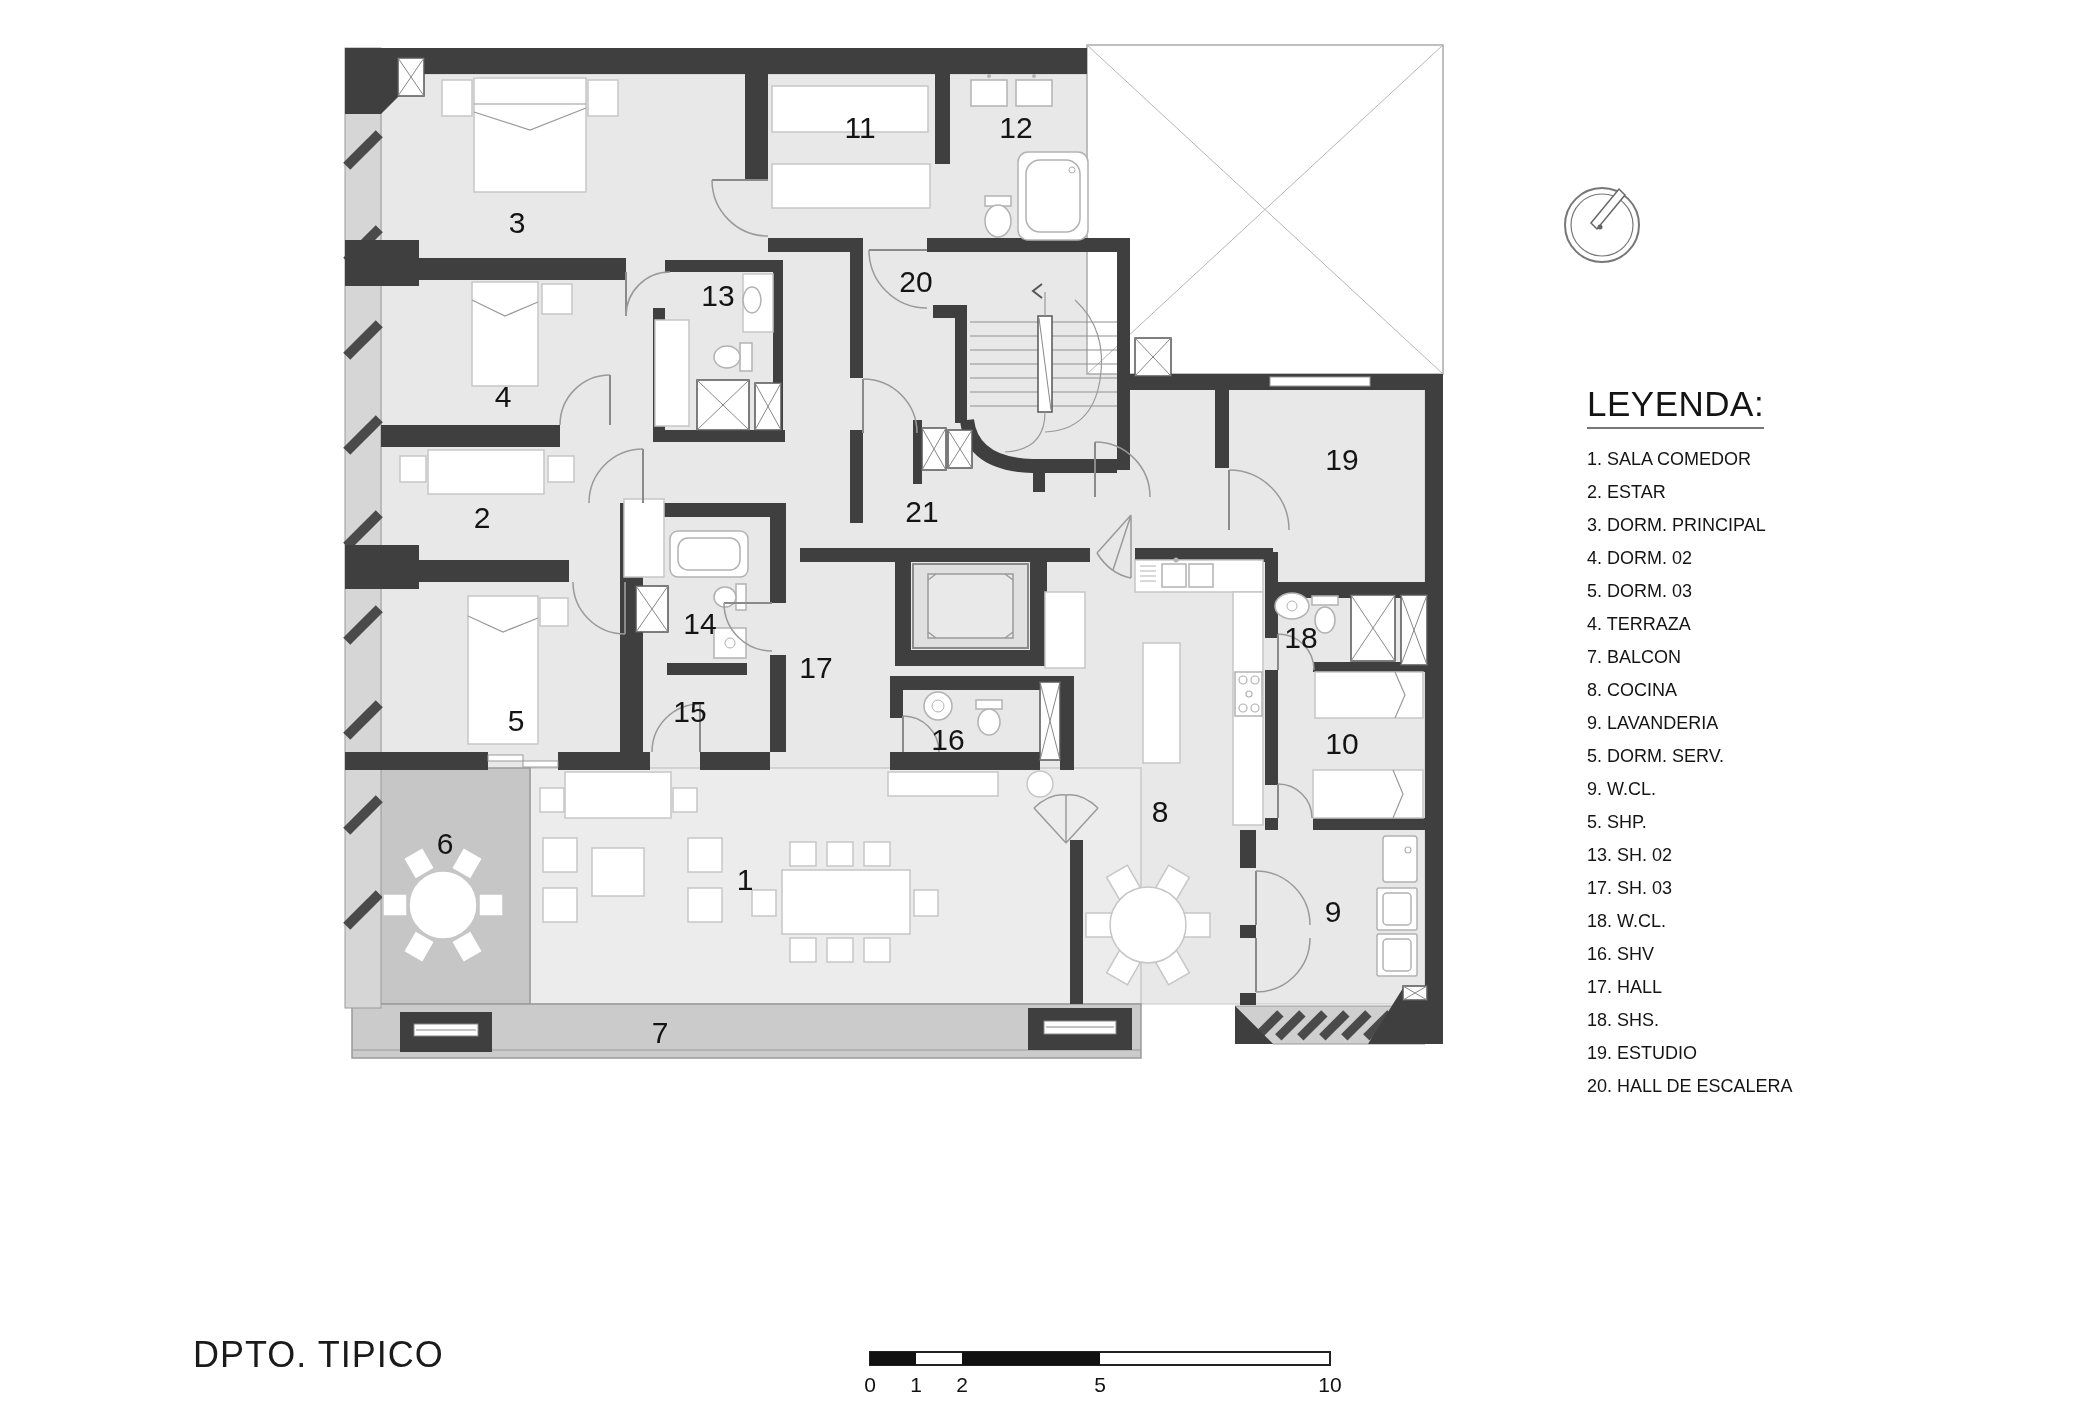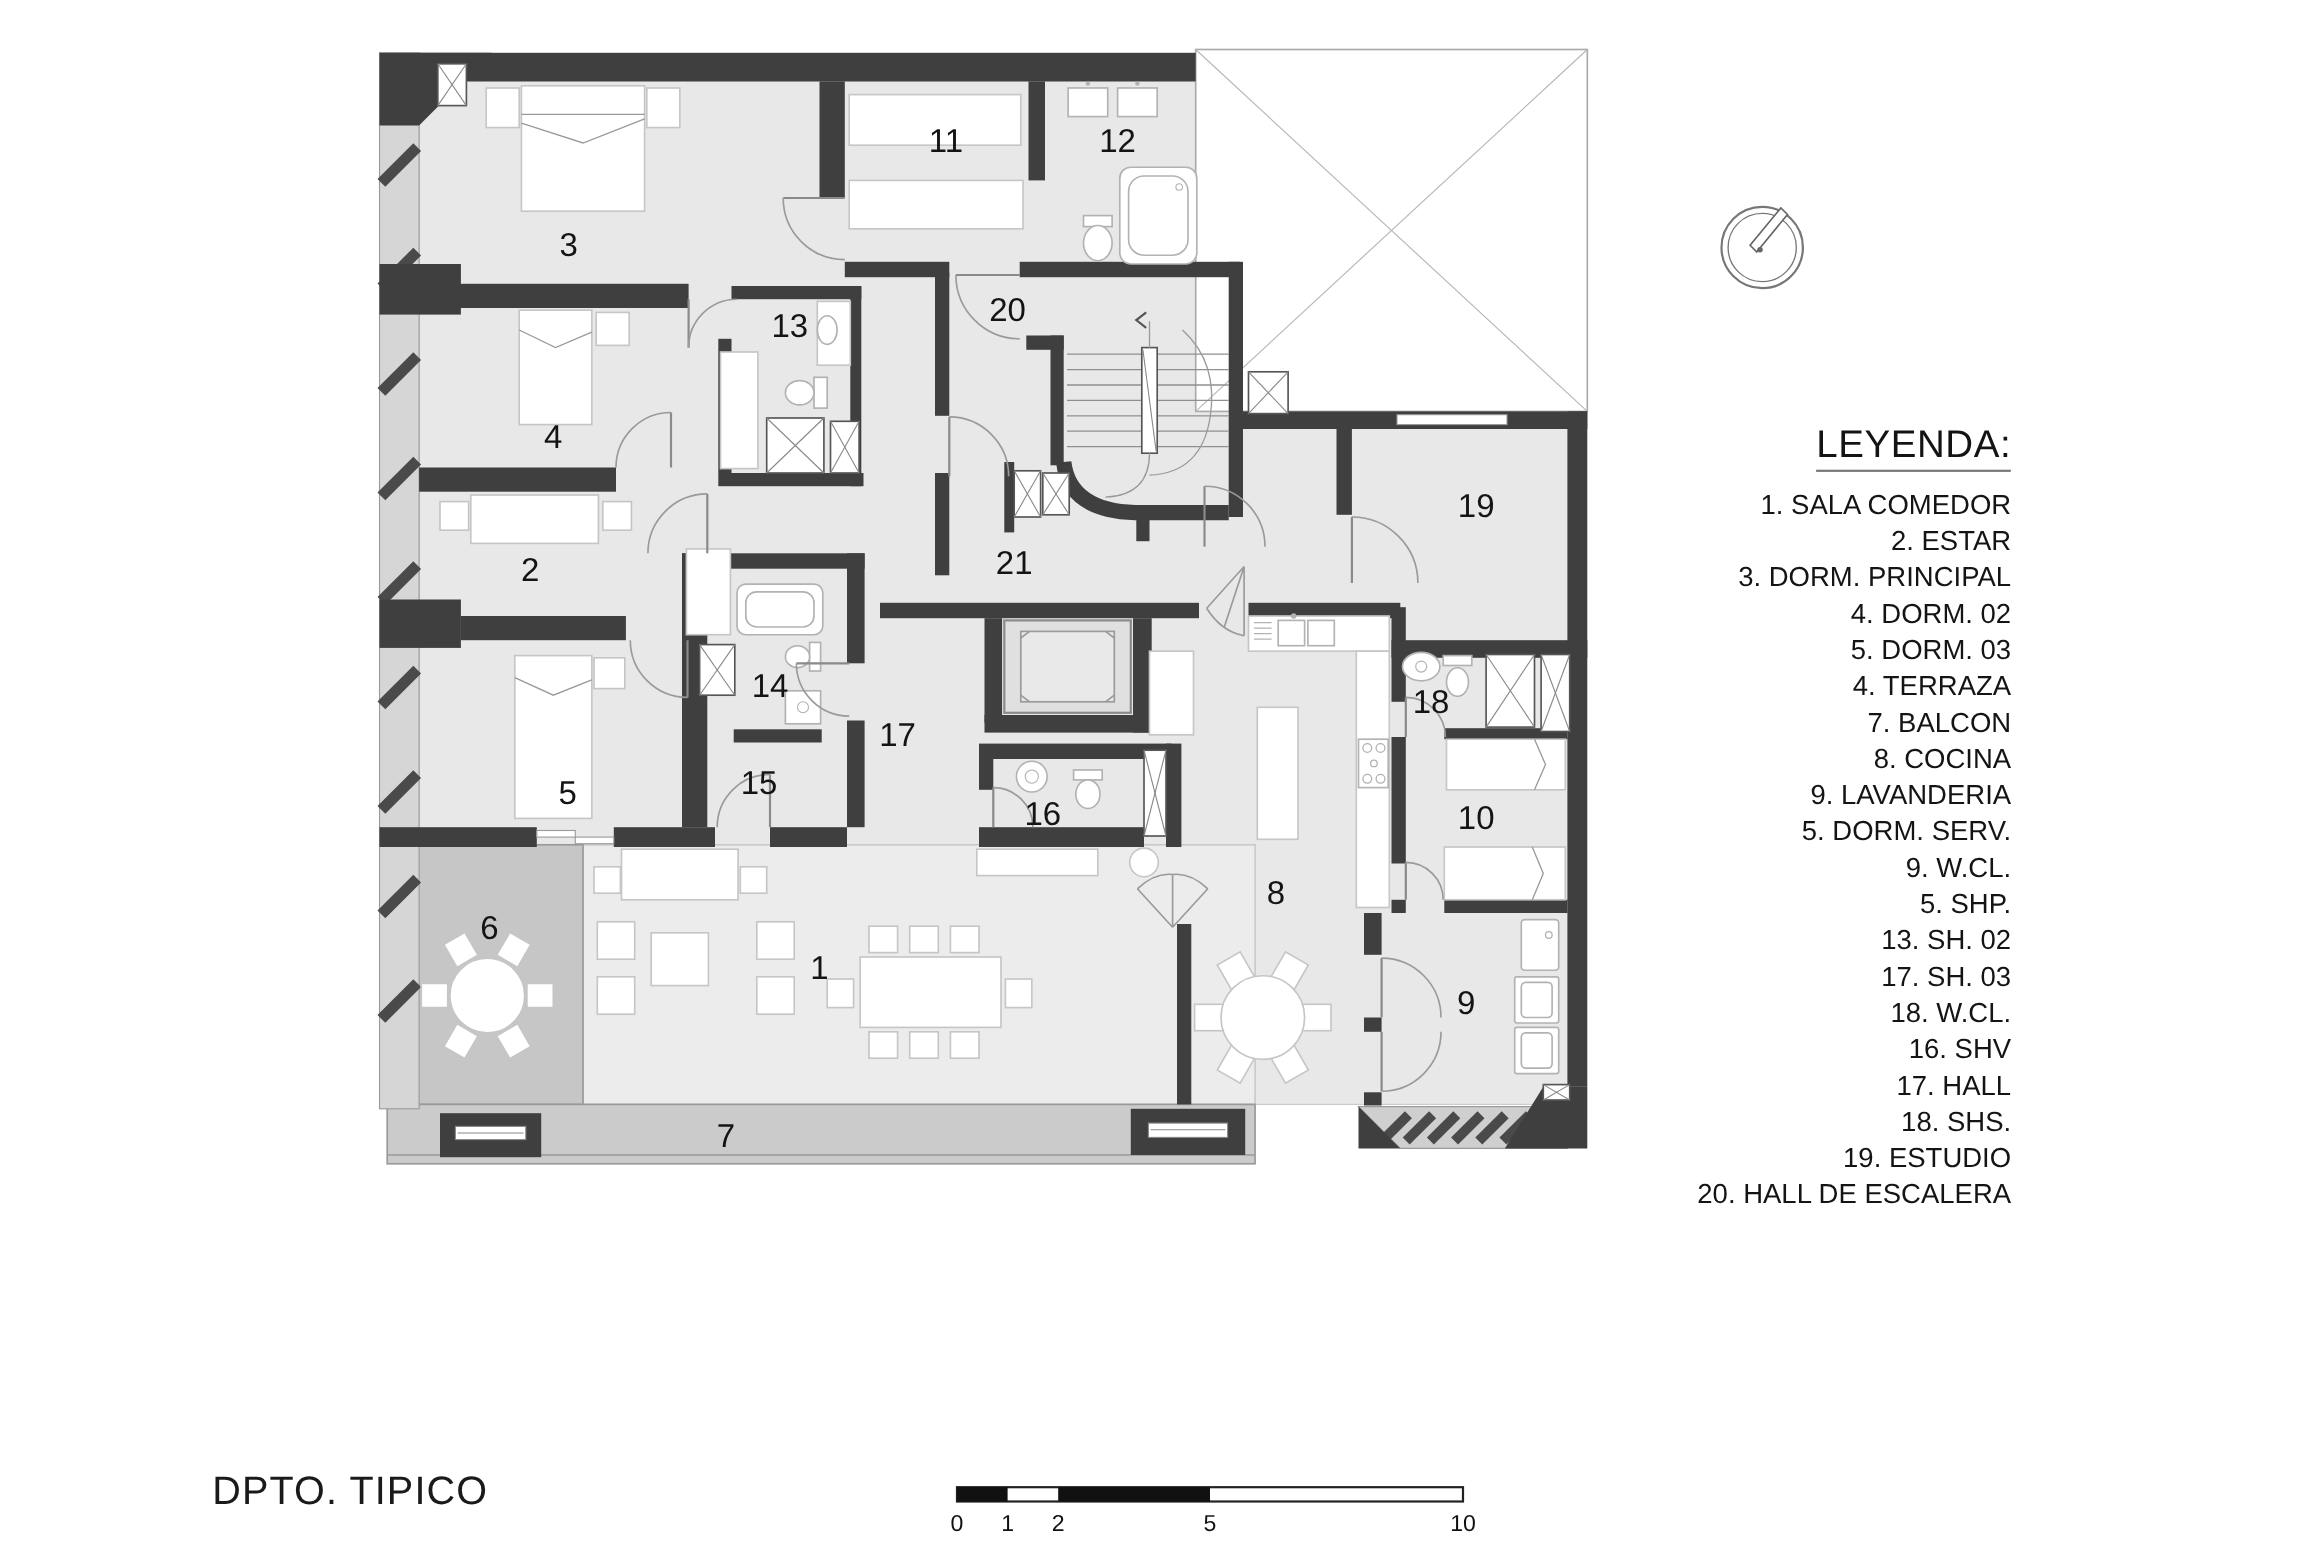--- a/index.html
+++ b/index.html
@@ -1,25 +1,25 @@
 <!DOCTYPE html>
 <html><head>
 <meta charset="utf-8">
 <style>
   html,body{margin:0;padding:0;background:#fff;}
   #page{position:relative;width:2100px;height:1414px;background:#fff;overflow:hidden;
         font-family:"Liberation Sans", sans-serif;}
   #plan-svg{position:absolute;left:0;top:0;}
   .room-num{font-family:"Liberation Sans",sans-serif;font-size:30px;fill:#141414;}
   .scale-num{font-family:"Liberation Sans",sans-serif;font-size:21px;fill:#111;}
-  #legend{position:absolute;left:1543px;top:384px;color:#141414;text-align:right;}
+  #legend{position:absolute;left:1587px;top:384px;color:#141414;}
   #legend-title{font-size:35px;letter-spacing:.5px;border-bottom:2px solid #777;
         padding-bottom:3px;display:inline-block;}
   #legend-items{margin-top:14px;}
-  .legend-item{font-size:25px;line-height:33px;white-space:nowrap;}
+  .legend-item{font-size:18px;line-height:33px;white-space:nowrap;}
   #plan-title{position:absolute;left:193px;top:1334px;font-size:36px;color:#1a1a1a;letter-spacing:1px;}
   .wall{fill:#3f3f3f;}
   .furn{fill:#ffffff;stroke:#c6c6c6;stroke-width:1.5;}
   .fix{fill:#ffffff;stroke:#b2b2b2;stroke-width:1.5;}
   .xbox{fill:#ffffff;stroke:#555;stroke-width:1.5;}
   .xline{stroke:#888;stroke-width:1;}
   .door{fill:none;stroke:#9a9a9a;stroke-width:1.5;}
   .leaf{stroke:#8a8a8a;stroke-width:2;}
   .thin{stroke:#9a9a9a;stroke-width:1.2;fill:none;}
 </style>

